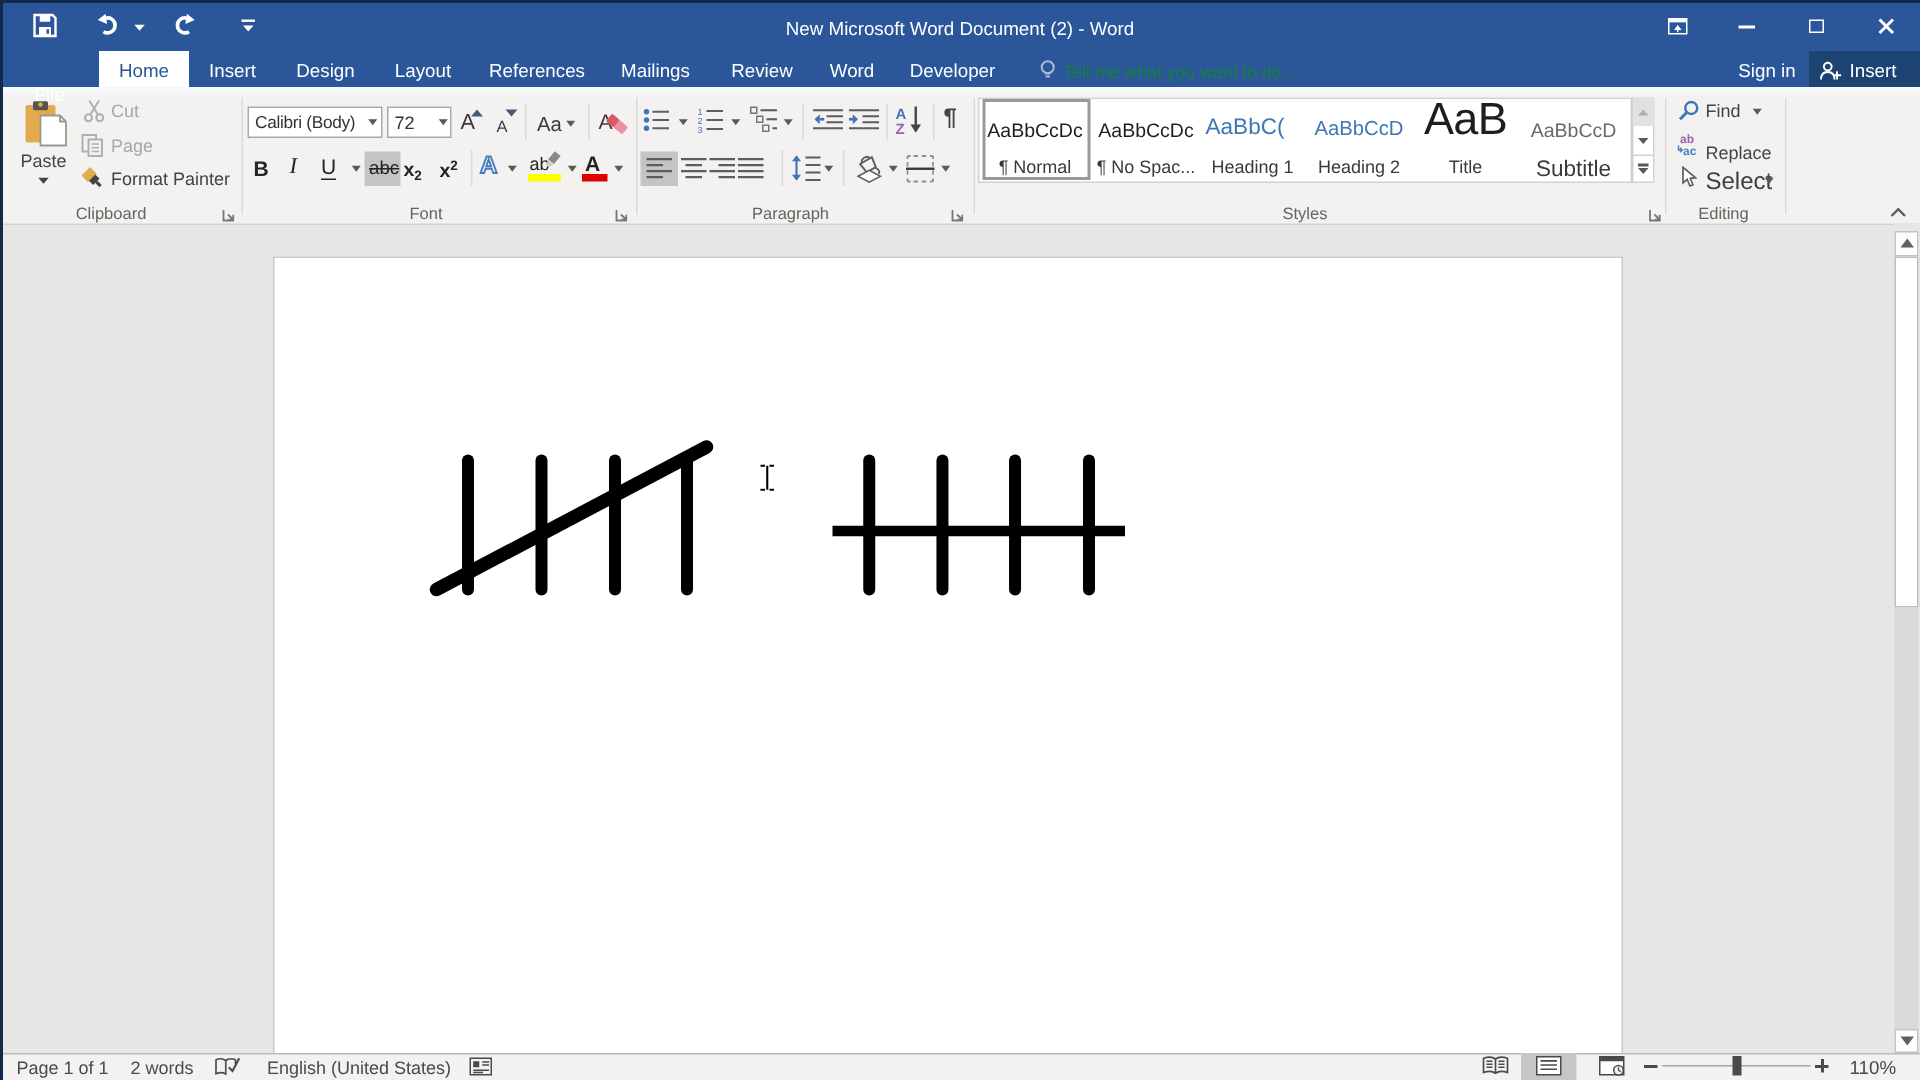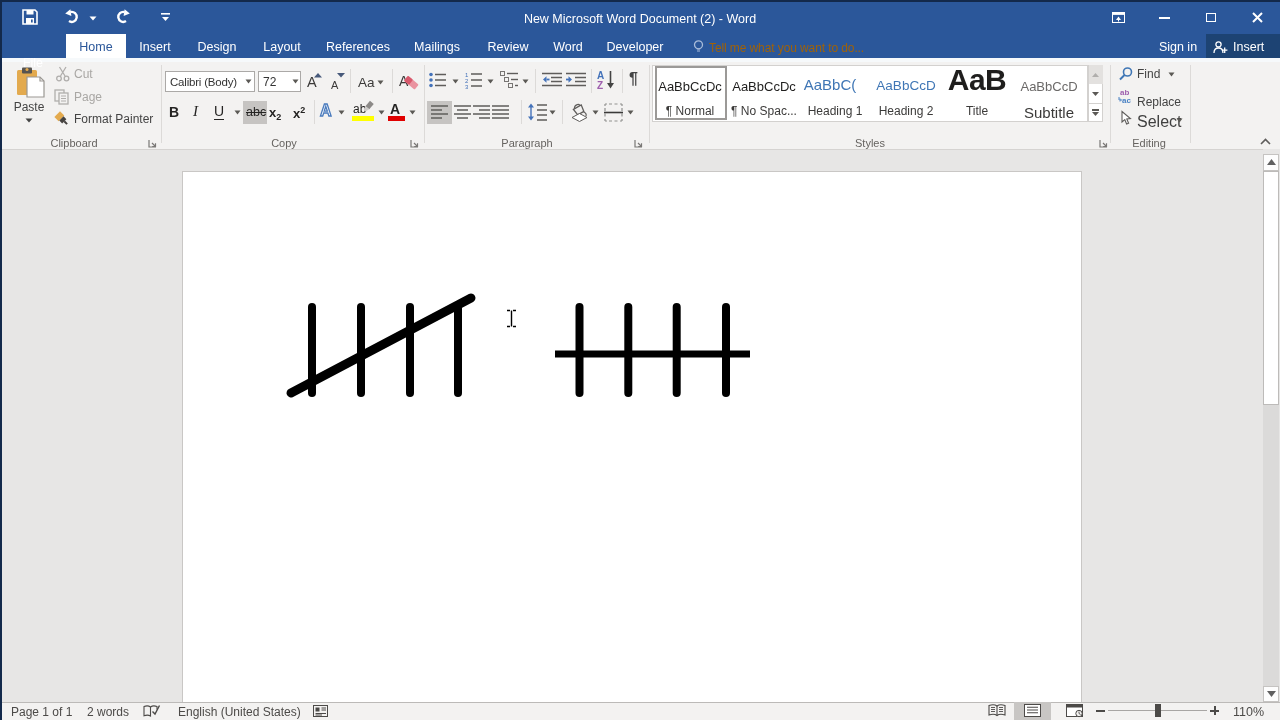--- a/index.html
+++ b/index.html
@@ -76,21 +76,21 @@
 <div class="txt" style="left:358px;top:40px;transform:translateX(-50%);font-size:12.5px;color:#fff">References</div>
 <div class="txt" style="left:437px;top:40px;transform:translateX(-50%);font-size:12.5px;color:#fff">Mailings</div>
 <div class="txt" style="left:508px;top:40px;transform:translateX(-50%);font-size:12.5px;color:#fff">Review</div>
 <div class="txt" style="left:568px;top:40px;transform:translateX(-50%);font-size:12.5px;color:#fff">Word</div>
 <div class="txt" style="left:635px;top:40px;transform:translateX(-50%);font-size:12.5px;color:#fff">Developer</div>
 
 <svg class="abs" style="left:693px;top:40px" width="11" height="15" viewBox="0 0 11 15">
  <circle cx="5.5" cy="4.8" r="4" fill="none" stroke="#a9bcd9" stroke-width="1.3"></circle>
  <path d="M3.8 9 L7.2 9 M4 11 L7 11" stroke="#a9bcd9" stroke-width="1.2"></path>
 </svg>
-<div class="txt" style="left:709px;top:41px;font-size:12px;color:#a16207;letter-spacing:-0.1px">Tell me what you want to do...</div>
+<div class="txt" style="left:709px;top:41px;font-size:12px;color:#15803d;letter-spacing:-0.1px">Tell me what you want to do...</div>
 <div class="txt" style="left:1178px;top:40px;transform:translateX(-50%);font-size:12.5px;color:#fff">Sign in</div>
 <div class="abs" style="left:1206px;top:34px;width:74px;height:24px;background:#1d4373"></div>
 <svg class="abs" style="left:1213px;top:41px" width="16" height="13" viewBox="0 0 16 13">
  <circle cx="5.5" cy="3.4" r="2.6" fill="none" stroke="#fff" stroke-width="1.3"></circle>
  <path d="M1 12 C1 8.5 3 7 5.5 7 C8 7 10 8.5 10 12" fill="none" stroke="#fff" stroke-width="1.3"></path>
  <path d="M11.7 6.5 L11.7 12 M9 9.2 L14.4 9.2" stroke="#fff" stroke-width="1.3"></path>
 </svg>
 <div class="txt" style="left:1233px;top:40px;font-size:12.5px;color:#fff">Insert</div>
 
 <svg class="abs" style="left:14px;top:66px" width="32" height="32" viewBox="0 0 32 32">
@@ -195,21 +195,21 @@
 <div class="abs" style="left:352px;top:116px;width:22px;height:5px;background:#ffff00"></div>
 <svg class="abs" style="left:378px;top:110px" width="7" height="5" viewBox="0 0 7 5">
     <path d="M0.5 0.5 L6.5 0.5 L3.5 4.5 z" fill="#5b5955"></path>
   </svg>
 
 <div class="txt" style="left:390px;top:101px;font-size:14px;font-weight:bold;color:#252423">A</div>
 <div class="abs" style="left:388px;top:116px;width:17px;height:5px;background:#e00000"></div>
 <svg class="abs" style="left:409px;top:110px" width="7" height="5" viewBox="0 0 7 5">
     <path d="M0.5 0.5 L6.5 0.5 L3.5 4.5 z" fill="#5b5955"></path>
   </svg>
-<div class="lbl" style="left:284px;top:137px">Copy</div>
+<div class="lbl" style="left:284px;top:137px">Font</div>
 <svg class="abs" style="left:410px;top:139px" width="9" height="9" viewBox="0 0 9 9">
  <path d="M1 1 L1 8 L8 8" fill="none" stroke="#7a7876" stroke-width="1.2"></path>
  <path d="M4 4 L7.5 7.5 M7.5 4.2 L7.5 7.5 L4.2 7.5" fill="none" stroke="#7a7876" stroke-width="1.2"></path>
 </svg>
 <div class="sep" style="left:424px;top:65px;height:78px"></div>
 
 <svg class="abs" style="left:429px;top:72px" width="18" height="16" viewBox="0 0 18 16">
  <circle cx="2" cy="2.5" r="1.8" fill="#4472b9"></circle>
     <circle cx="2" cy="8" r="1.8" fill="#4472b9"></circle>
     <circle cx="2" cy="13.5" r="1.8" fill="#4472b9"></circle>
@@ -319,21 +319,21 @@
 <div class="abs" style="left:652px;top:65px;width:436px;height:57px;background:#fff;border:1px solid #d3d1cf"></div>
 <div class="abs" style="left:655px;top:66px;width:72px;height:54px;border:2px solid #9b9997"></div>
 <div class="txt" style="left:690px;top:79px;transform:translateX(-50%);font-size:13px;color:#1f1e1d">AaBbCcDc</div>
 <div class="txt" style="left:690px;top:104px;transform:translateX(-50%);font-size:12px;color:#3b3a39">¶ Normal</div>
 <div class="txt" style="left:764px;top:79px;transform:translateX(-50%);font-size:13px;color:#1f1e1d">AaBbCcDc</div>
 <div class="txt" style="left:764px;top:104px;transform:translateX(-50%);font-size:12px;color:#3b3a39">¶ No Spac...</div>
 <div class="txt" style="left:830px;top:76px;transform:translateX(-50%);font-size:15px;color:#3f76b5">AaBbC(</div>
 <div class="txt" style="left:835px;top:104px;transform:translateX(-50%);font-size:12px;color:#3b3a39">Heading 1</div>
 <div class="txt" style="left:906px;top:78px;transform:translateX(-50%);font-size:13.5px;color:#3f76b5">AaBbCcD</div>
 <div class="txt" style="left:906px;top:104px;transform:translateX(-50%);font-size:12px;color:#3b3a39">Heading 2</div>
-<div class="txt" style="left:977px;top:63px;transform:translateX(-50%);font-size:30px;font-weight:700;color:#1f1e1d;letter-spacing:-0.5px">AaB</div>
+<div class="txt" style="left:977px;top:63px;transform:translateX(-50%);font-size:30px;font-weight:400;color:#1f1e1d;letter-spacing:-0.5px">AaB</div>
 <div class="txt" style="left:977px;top:104px;transform:translateX(-50%);font-size:12px;color:#3b3a39">Title</div>
 <div class="txt" style="left:1049px;top:79px;transform:translateX(-50%);font-size:13px;color:#6b6968">AaBbCcD</div>
 <div class="txt" style="left:1049px;top:104px;transform:translateX(-50%);font-size:15px;color:#3b3a39">Subtitle</div>
 
 <div class="abs" style="left:1088px;top:65px;width:15px;height:57px;background:#fff;border:1px solid #d3d1cf"></div>
 <div class="abs" style="left:1089px;top:65px;width:14px;height:19px;background:#e3e1df"></div>
 <div class="abs" style="left:1088px;top:103px;width:15px;height:1px;background:#d3d1cf"></div>
 <svg class="abs" style="left:1092px;top:73px" width="7" height="4" viewBox="0 0 7 4">
     <path d="M3.5 0 L7 4 L0 4 z" fill="#b0aeac"></path>
   </svg>

